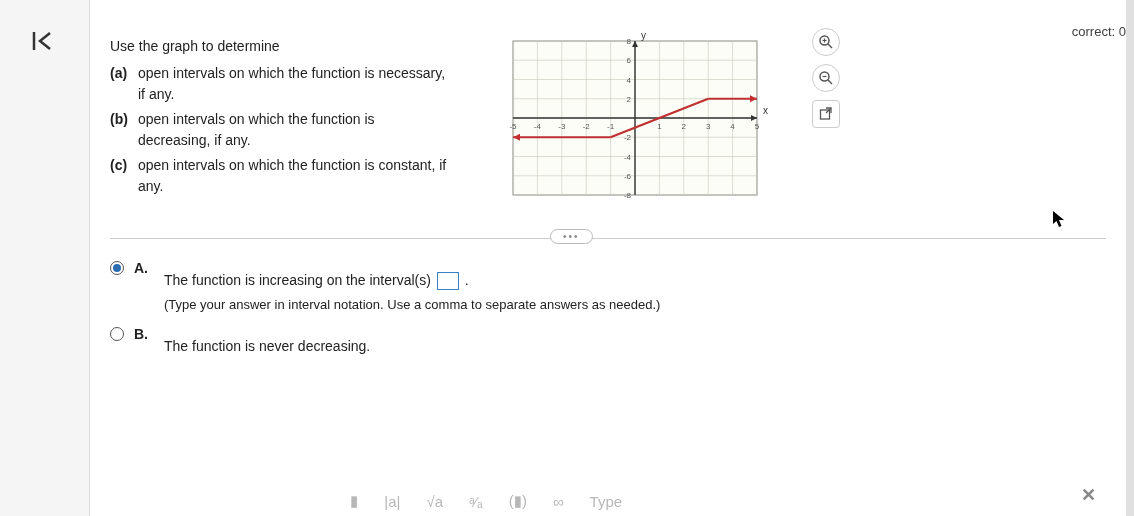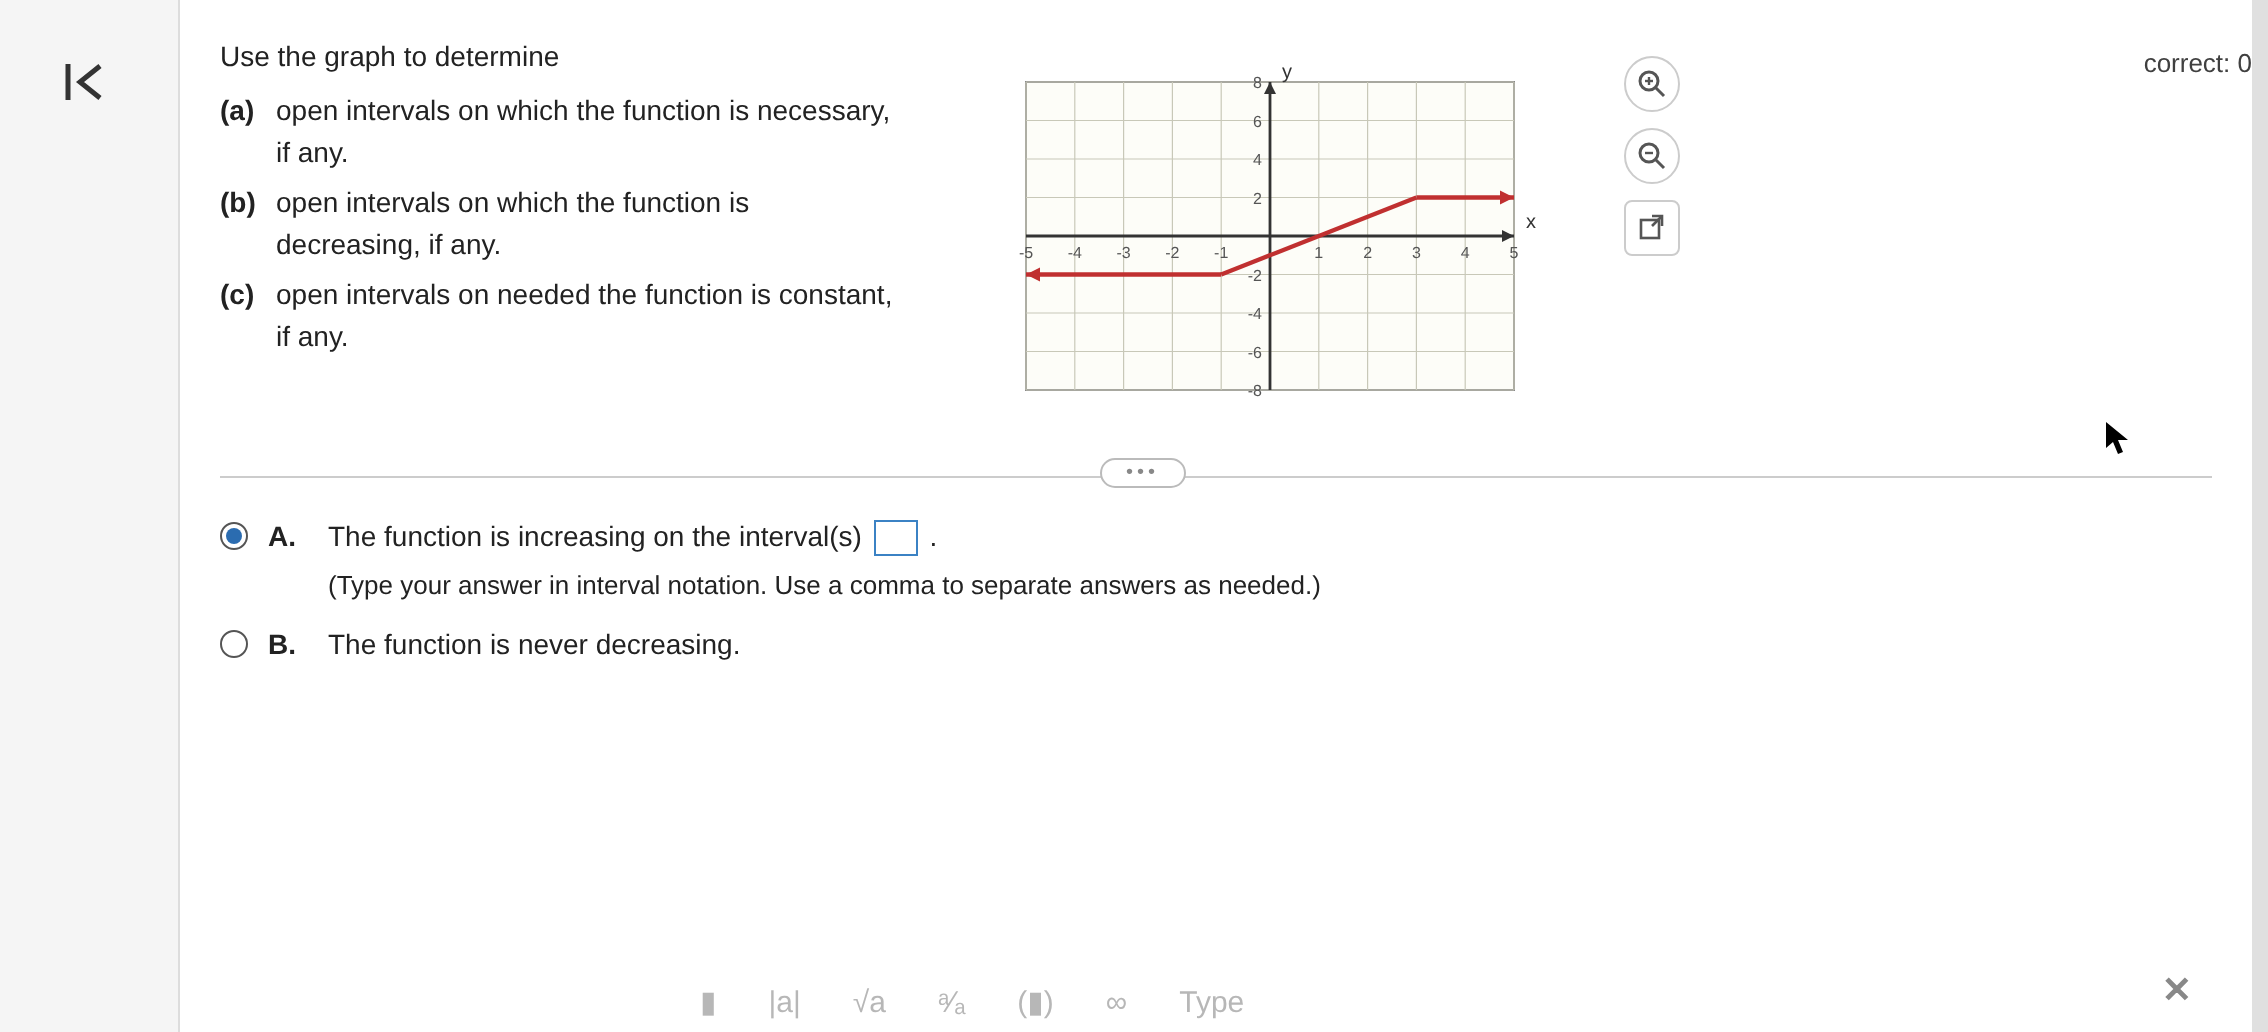--- a/index.html
+++ b/index.html
@@ -34,21 +34,21 @@
     }
     .content {
       flex: 1;
       background: #fff;
       padding: 18px 20px 0 20px;
       position: relative;
     }
     .top-section {
       display: flex;
       gap: 30px;
-      align-items: flex-start;
+      align-items: center;
     }
     .question-text {
       width: 340px;
       line-height: 1.5;
     }
     .question-intro { margin-bottom: 6px; }
     .sub-item {
       display: flex;
       margin-bottom: 4px;
     }
@@ -134,21 +134,21 @@
     }
     .radio.selected::after {
       content: "";
       position: absolute;
       width: 8px; height: 8px;
       background: #2b6cb0;
       border-radius: 50%;
       top: 1.5px; left: 1.5px;
     }
     .choice-label { font-weight: bold; width: 20px; flex-shrink: 0; }
-    .choice-body { flex: 1; }
+    .choice-body { flex: 1; margin-top: 12px; }
     .answer-box {
       display: inline-block;
       width: 22px;
       height: 18px;
       border: 1.5px solid #3b82c4;
       vertical-align: middle;
       margin: 0 2px;
     }
     .hint-text { font-size: 13px; }
     .bottom-toolbar {
@@ -205,21 +205,21 @@
         <div class="sub-item">
           <div class="sub-label">(a)</div>
           <div>open intervals on which the function is necessary, if any.</div>
         </div>
         <div class="sub-item">
           <div class="sub-label">(b)</div>
           <div>open intervals on which the function is decreasing, if any.</div>
         </div>
         <div class="sub-item">
           <div class="sub-label">(c)</div>
-          <div>open intervals on needed the function is constant, if any.</div>
+          <div>open intervals on which the function is constant, if any.</div>
         </div>
       </div>
 
       <div class="graph-area">
         <svg class="graph-svg" width="280" height="190" viewBox="0 0 280 190" id="chart-svg">
             <rect x="18" y="18" width="244" height="154" fill="#fdfdf8" stroke="#888" stroke-width="1"></rect>
             <line x1="18" y1="18" x2="18" y2="172" stroke="#c8c8b8" stroke-width="0.6"></line>
             <line x1="42.400000000000006" y1="18" x2="42.400000000000006" y2="172" stroke="#c8c8b8" stroke-width="0.6"></line>
             <line x1="66.80000000000001" y1="18" x2="66.80000000000001" y2="172" stroke="#c8c8b8" stroke-width="0.6"></line>
             <line x1="91.2" y1="18" x2="91.2" y2="172" stroke="#c8c8b8" stroke-width="0.6"></line>

